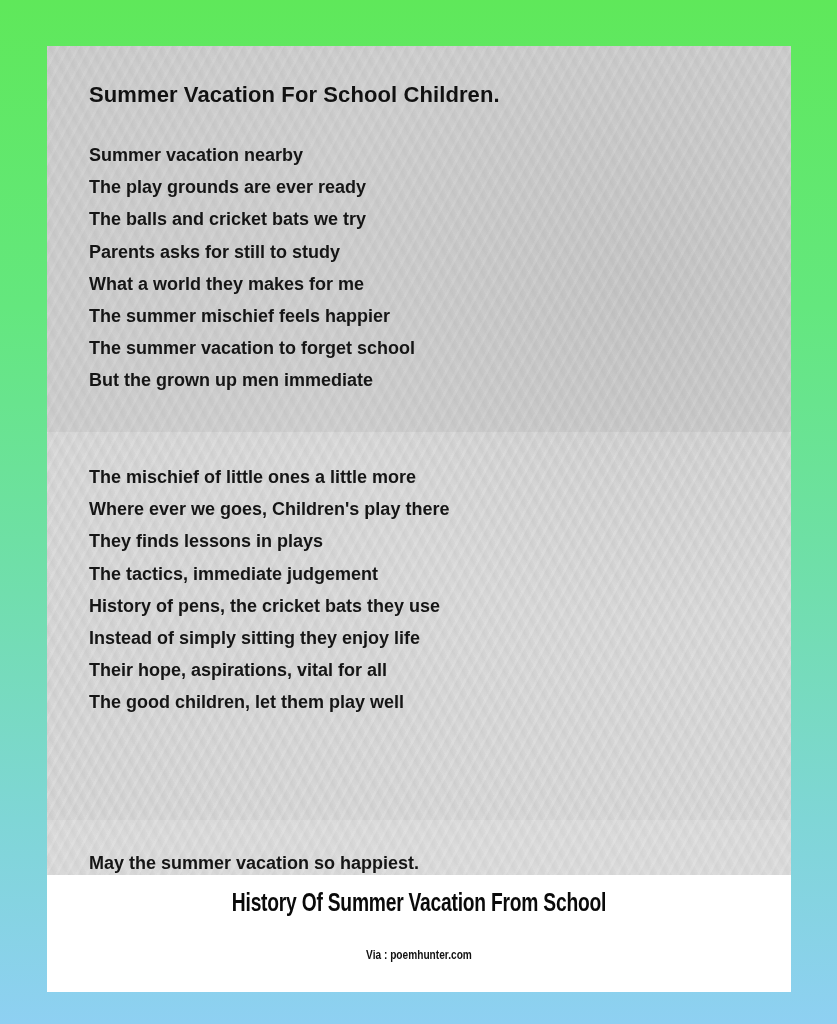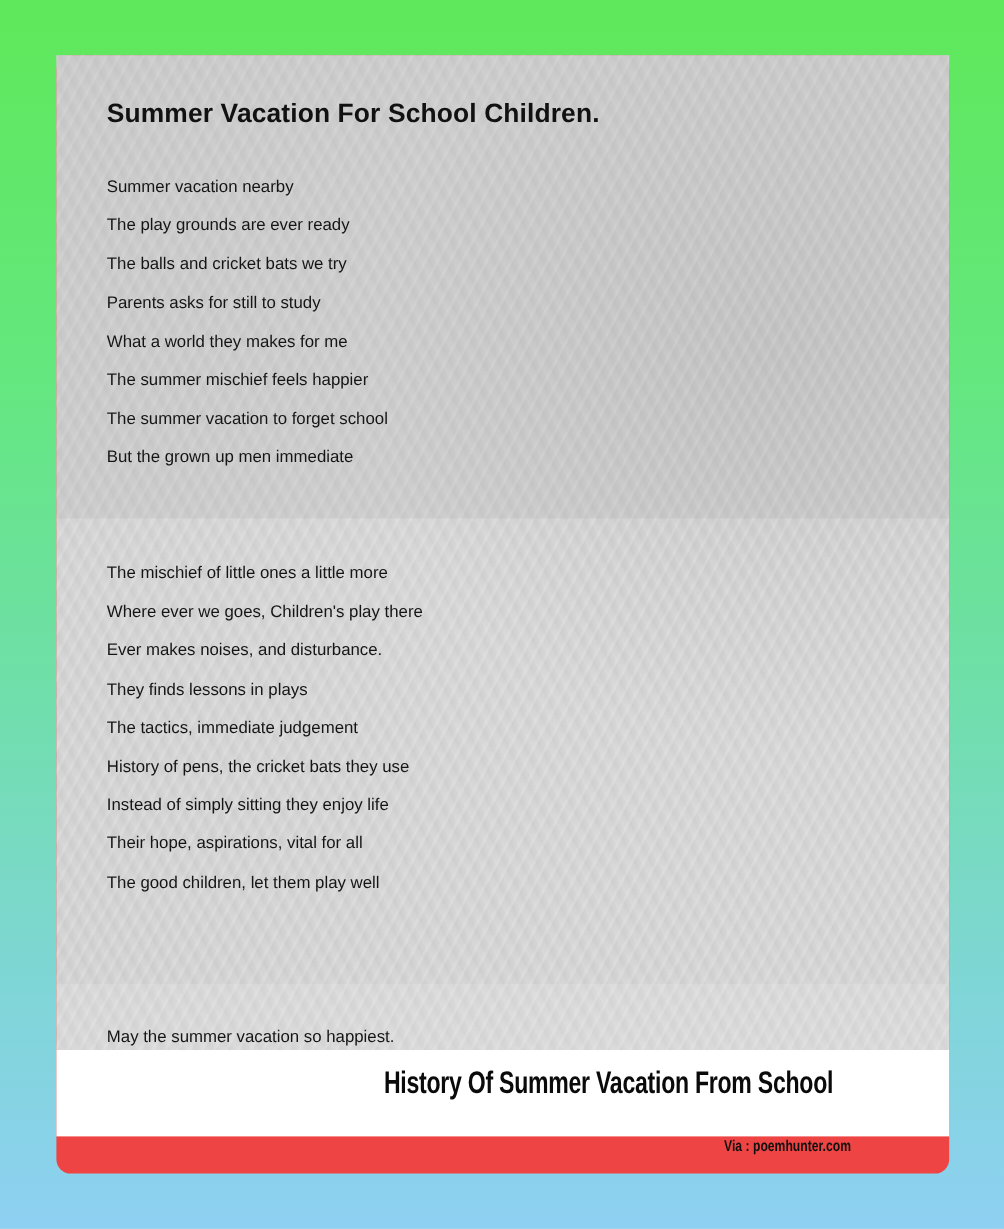--- a/index.html
+++ b/index.html
@@ -4,22 +4,21 @@
   <style>
     html, body { margin: 0; padding: 0; }
     body {
       width: 837px; height: 1024px; overflow: hidden;
       background: linear-gradient(180deg, #5fe85a 0%, #64e77e 30%, #6fdfa8 55%, #7fd6d6 80%, #8ed0f2 100%);
       font-family: "Liberation Sans", sans-serif;
       position: relative;
     }
     .card {
       position: absolute; left: 47px; top: 46px; width: 744px; height: 932px;
-      background: #ef4444;
-      border-radius: 12px;
+      background: #737373;
     }
     .poem {
       position: absolute; left: 0; top: 0; width: 744px; height: 829px;
       background:
         repeating-linear-gradient(118deg, rgba(255,255,255,0.10) 0px, rgba(255,255,255,0.10) 2px, rgba(0,0,0,0.02) 3px, rgba(0,0,0,0.0) 9px),
         repeating-linear-gradient(62deg, rgba(255,255,255,0.08) 0px, rgba(255,255,255,0.0) 4px, rgba(0,0,0,0.03) 7px, rgba(0,0,0,0.0) 12px),
         radial-gradient(ellipse at 80% 30%, #c6c6c6 0%, #d3d3d3 40%, #cfcfcf 100%);
     }
     .band {
       position: absolute; left: 0; width: 744px;
@@ -27,29 +26,29 @@
     .band-a { top: 0; height: 386px; background: rgba(190,190,190,0.25); }
     .band-b { top: 386px; height: 388px; background: rgba(255,255,255,0.12); }
     .band-c { top: 774px; height: 55px; background: rgba(255,255,255,0.22); }
     .poem-title {
       position: absolute; left: 42px; top: 36px;
       font-size: 22px; font-weight: bold; color: #111;
       letter-spacing: 0.1px;
     }
     .stanza { position: absolute; left: 42px; margin: 0; padding: 0; list-style: none; }
     .stanza li {
-      font-size: 14px; font-weight: normal; color: #151515;
+      font-size: 18px; font-weight: bold; color: #151515;
       height: 32.2px; line-height: 32.2px; white-space: nowrap;
     }
     .stanza-1 { top: 93px; }
     .stanza-2 { top: 415px; }
     .stanza-3 { top: 801px; }
     .footer {
-      position: absolute; left: 0; top: 829px; width: 744px; height: 72px;
-      background: #ffffff; text-align: right;
+      position: absolute; left: 0; top: 829px; width: 744px; height: 117px;
+      background: #ffffff; text-align: center;
     }
     .footer-title {
       position: absolute; left: 0; right: 0; top: 12px;
       font-family: "Liberation Sans", sans-serif;
       font-size: 26px; font-weight: bold; color: #0a0a0a;
       transform: scaleX(0.74); transform-origin: center;
       letter-spacing: -0.3px;
     }
     .footer-via {
       position: absolute; left: 0; right: 0; top: 72px;
@@ -75,21 +74,20 @@
       <li>Parents asks for still to study</li>
       <li>What a world they makes for me</li>
       <li>The summer mischief feels happier</li>
       <li>The summer vacation to forget school</li>
       <li>But the grown up men immediate</li>
     </ul>
 
     <ul class="stanza stanza-2">
       <li>The mischief of little ones a little more</li>
       <li>Where ever we goes, Children's play there</li>
-      <li>Ever makes noises, and disturbance.</li>
       <li>They finds lessons in plays</li>
       <li>The tactics, immediate judgement</li>
       <li>History of pens, the cricket bats they use</li>
       <li>Instead of simply sitting they enjoy life</li>
       <li>Their hope, aspirations, vital for all</li>
       <li>The good children, let them play well</li>
     </ul>
 
     <ul class="stanza stanza-3">
       <li>May the summer vacation so happiest.</li>

